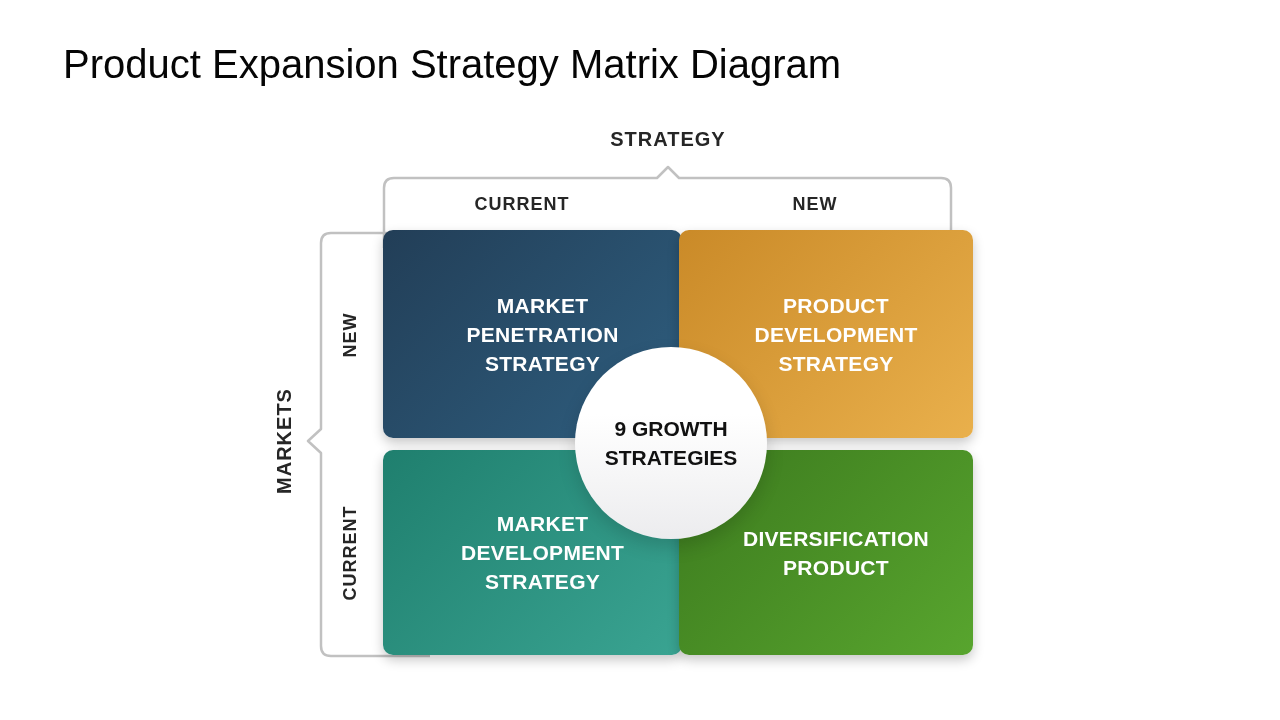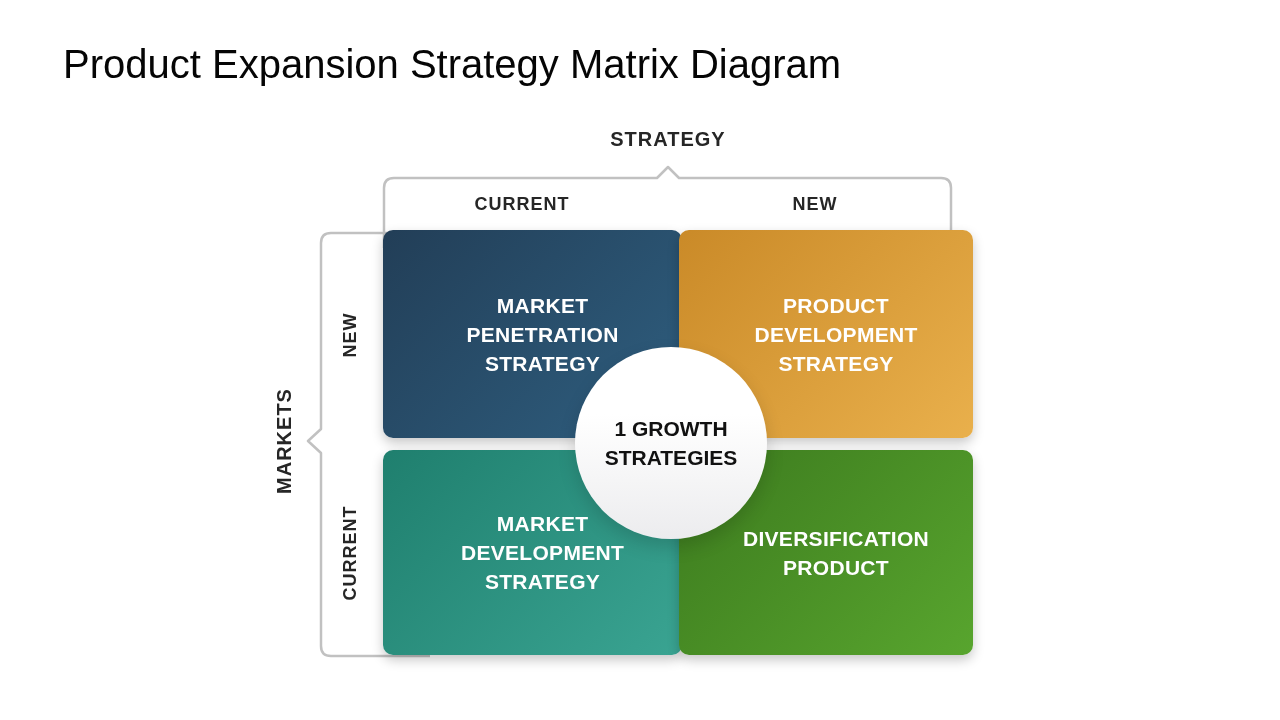--- a/index.html
+++ b/index.html
@@ -143,16 +143,16 @@
 DEVELOPMENT
 STRATEGY</div>
 
   <div class="quadrant q-bottom-left" style="background: linear-gradient(135deg, rgb(31, 127, 110), rgb(58, 164, 146));">MARKET
 DEVELOPMENT
 STRATEGY</div>
 
   <div class="quadrant q-bottom-right" style="background: linear-gradient(135deg, rgb(60, 122, 30), rgb(88, 165, 46));">DIVERSIFICATION
 PRODUCT</div>
 
-  <div class="center-circle">1 GROWTH
+  <div class="center-circle">9 GROWTH
 STRATEGIES</div>
 
 </div>
 
 </body></html>

